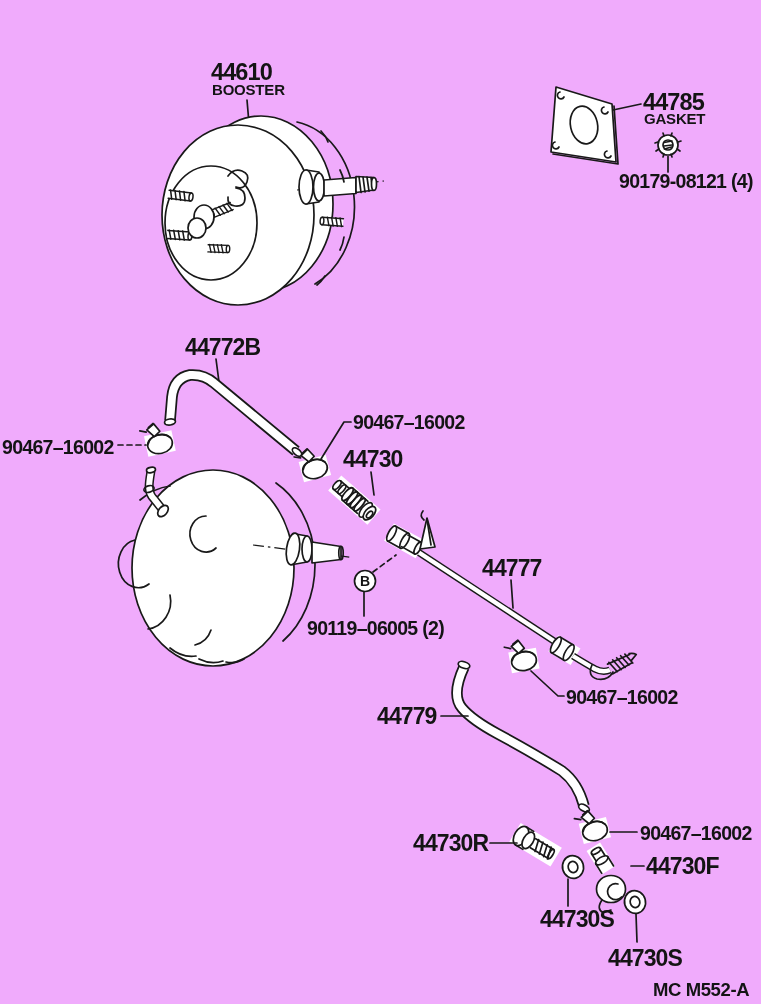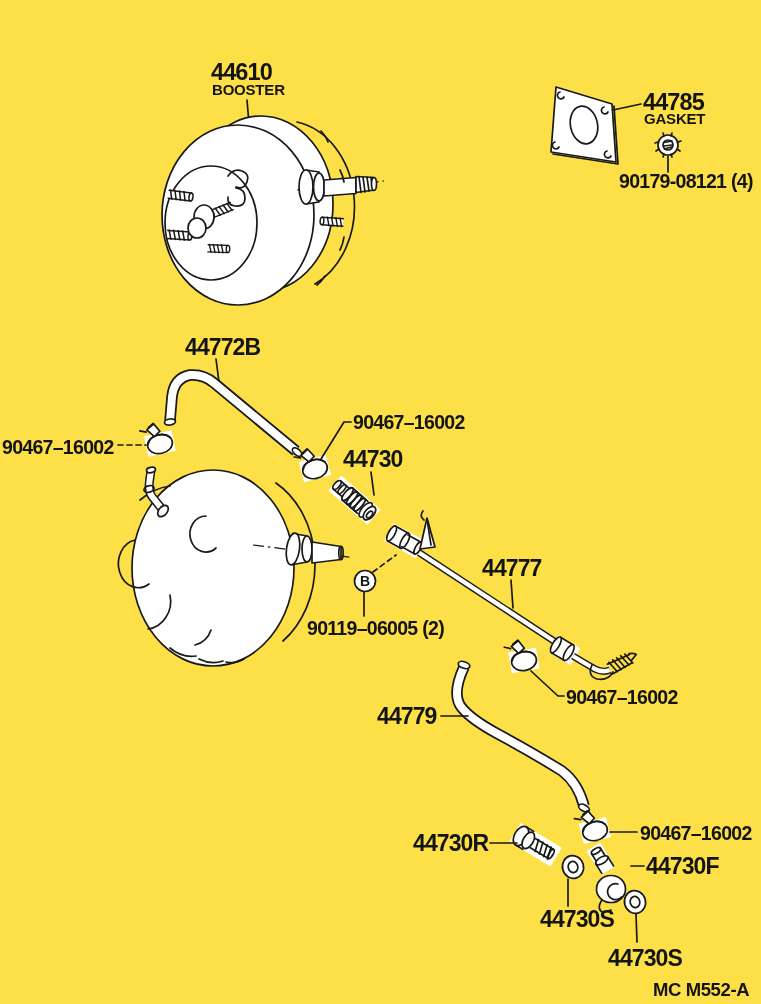--- a/index.html
+++ b/index.html
@@ -1,16 +1,16 @@
 <!DOCTYPE html>
 <html><head>
 <meta charset="utf-8">
 <style>
   html,body{margin:0;padding:0;background:#ffffff;}
-  .stage{position:relative;width:761px;height:1004px;background:#fde047;overflow:hidden;}
+  .stage{position:relative;width:761px;height:1004px;background:#f0abfc;overflow:hidden;}
   svg{display:block}
   .ln{fill:none;stroke:#191919;stroke-width:1.7;stroke-linecap:round;stroke-linejoin:round}
   .fw{fill:#ffffff;stroke:#191919;stroke-width:1.7;stroke-linejoin:round}
   .wf{fill:#ffffff;stroke:none}
   .dash{stroke-dasharray:5 4}
   .dashdot{stroke-dasharray:11 4 2.5 4;stroke-width:1.2}
   .to{fill:none;stroke:#191919}
   .ti{fill:none;stroke:#ffffff}
   text{fill:#141414;font-family:"Liberation Sans","DejaVu Sans",sans-serif;font-weight:700}
   .t24{font-size:23.5px;letter-spacing:-0.9px}

